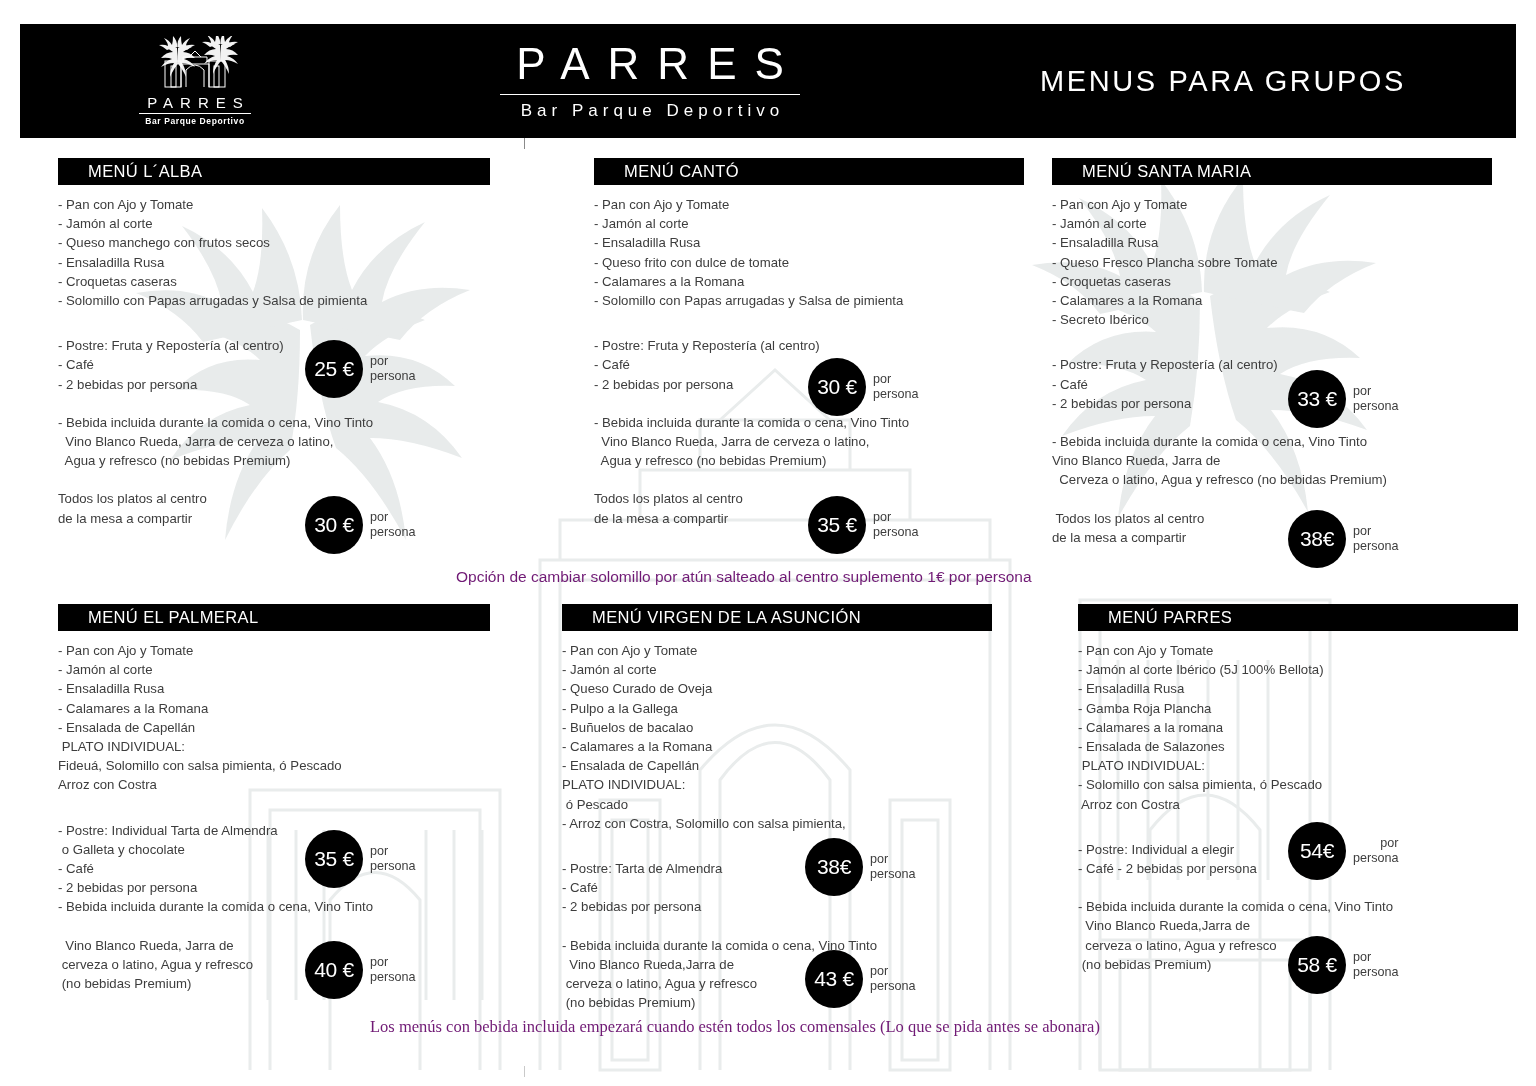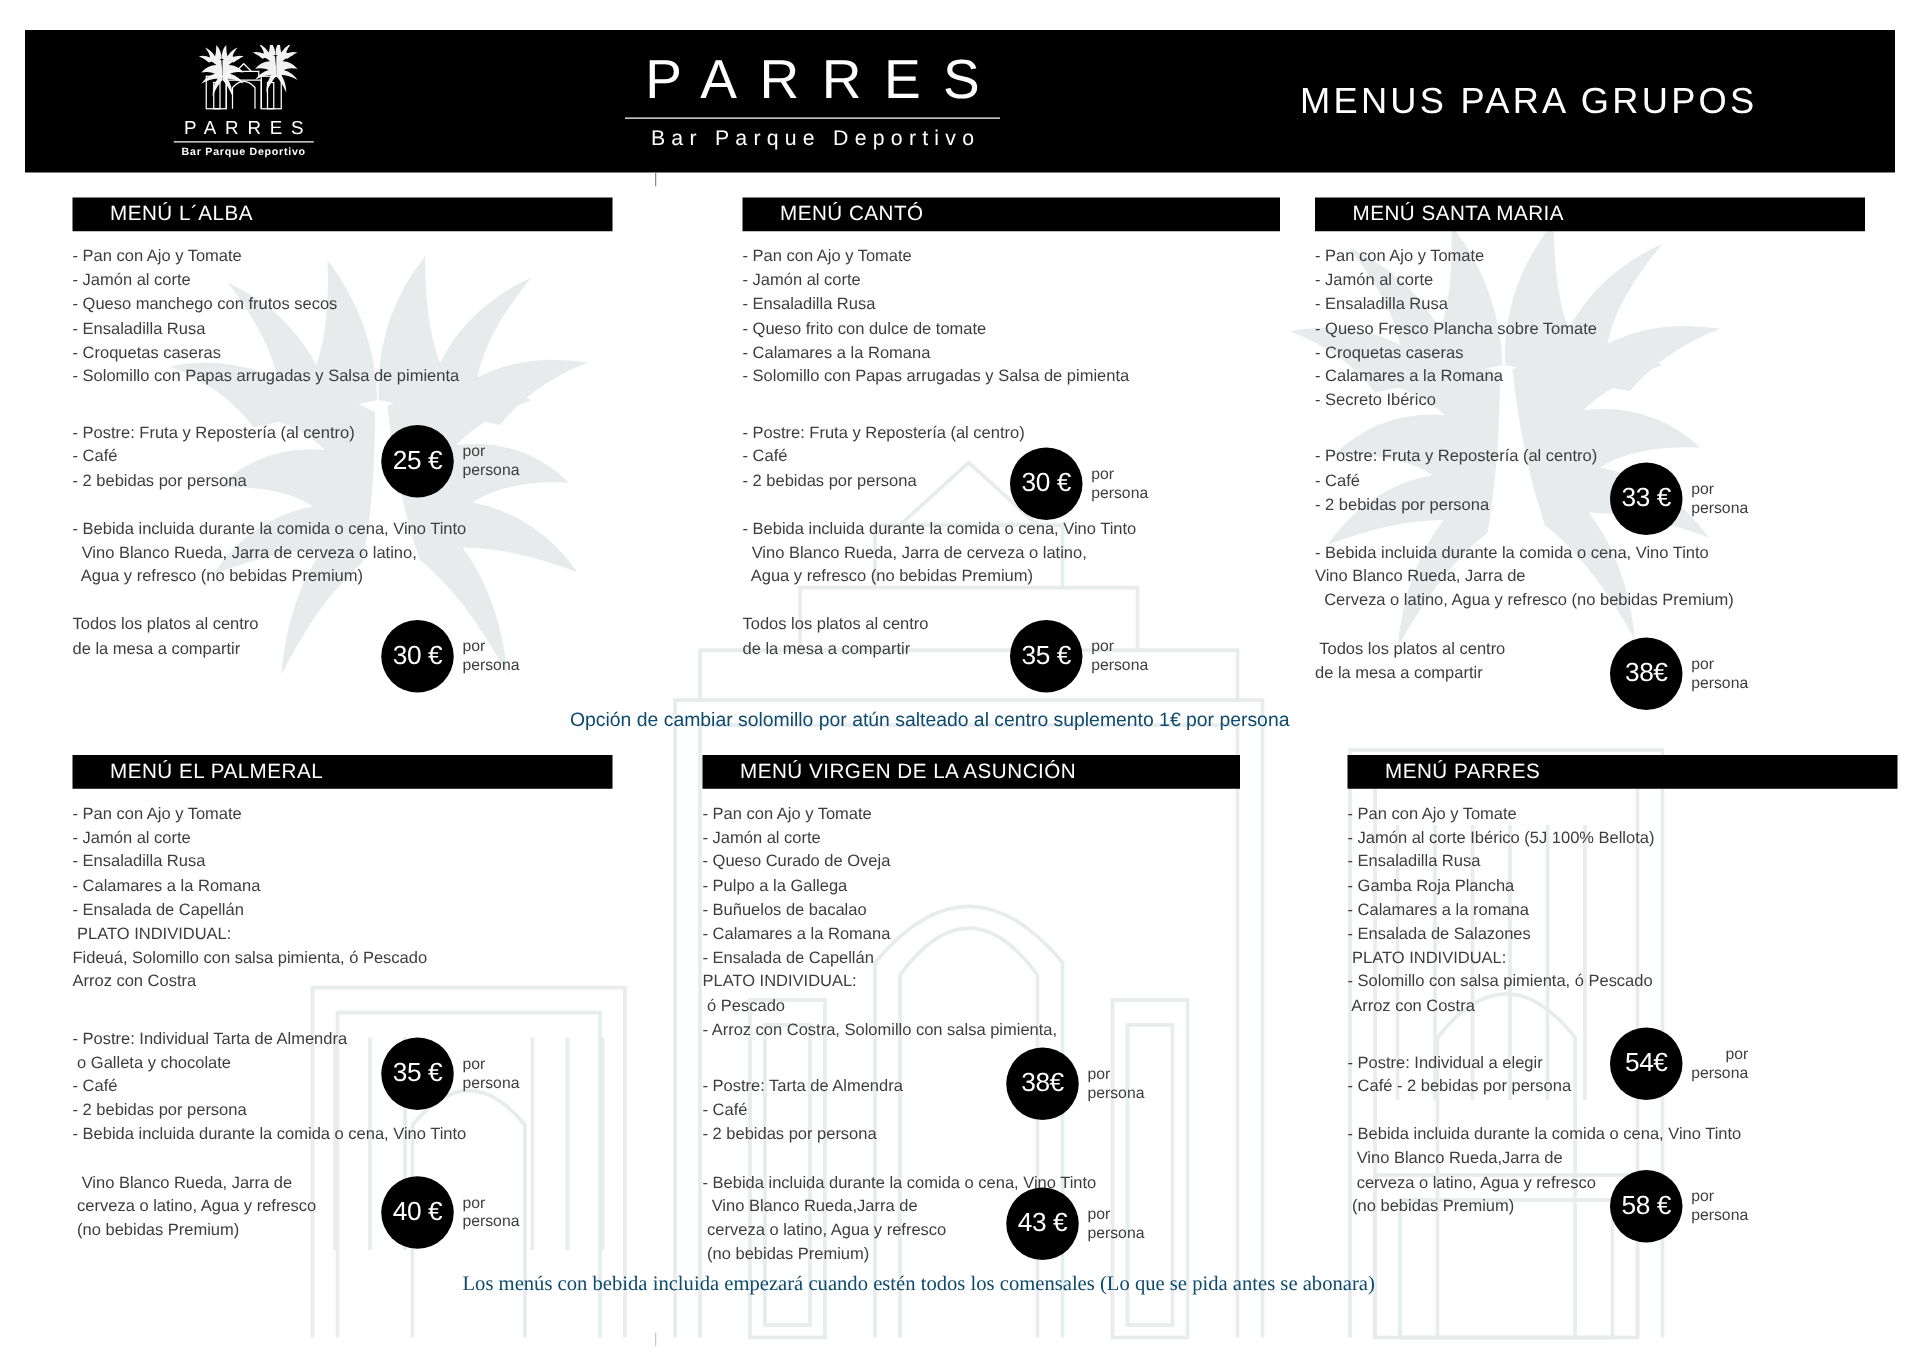--- a/index.html
+++ b/index.html
@@ -142,21 +142,21 @@
     font-size: 12.6px;
     line-height: 14.6px;
     color: #3d3d3d;
     white-space: pre;
   }
 
   
   .notice {
     position: absolute;
     z-index: 6;
-    color: #0c4a6e;
+    color: #701a75;
     font-size: 15.5px;
     letter-spacing: 0px;
     white-space: nowrap;
   }
   #notice-mid { left: 456px; top: 568px; }
   #notice-bottom { left: 370px; top: 1017px; font-size: 16.5px; font-family: Liberation Serif, serif; }
 
   .tick-top { position:absolute; left:524px; top:138px; width:1px; height:11px; background:#8a8a8a; z-index:4;}
   .tick-bottom { position:absolute; left:524px; top:1066px; width:1px; height:11px; background:#c9c9c9; z-index:4;}
 </style>

